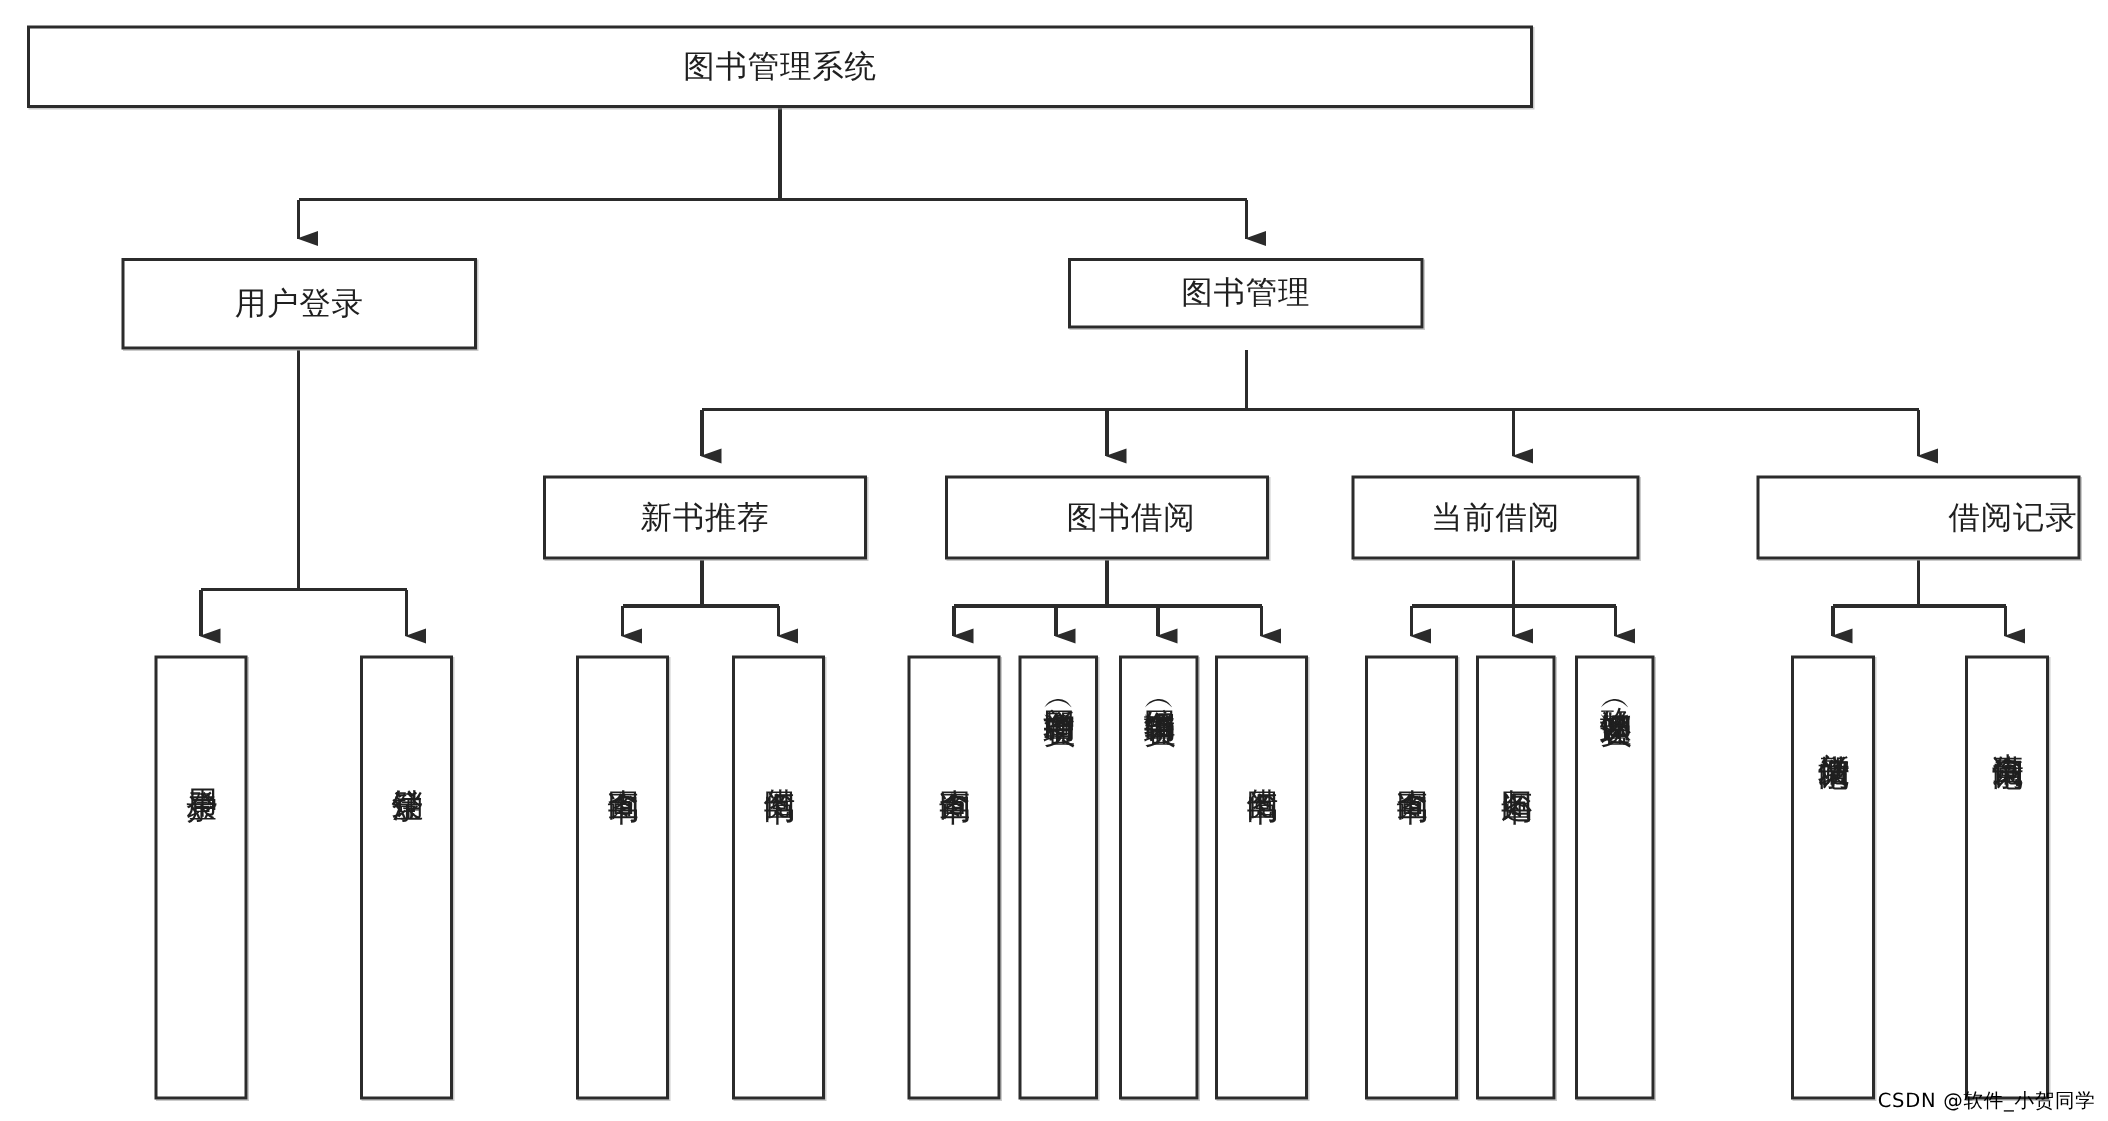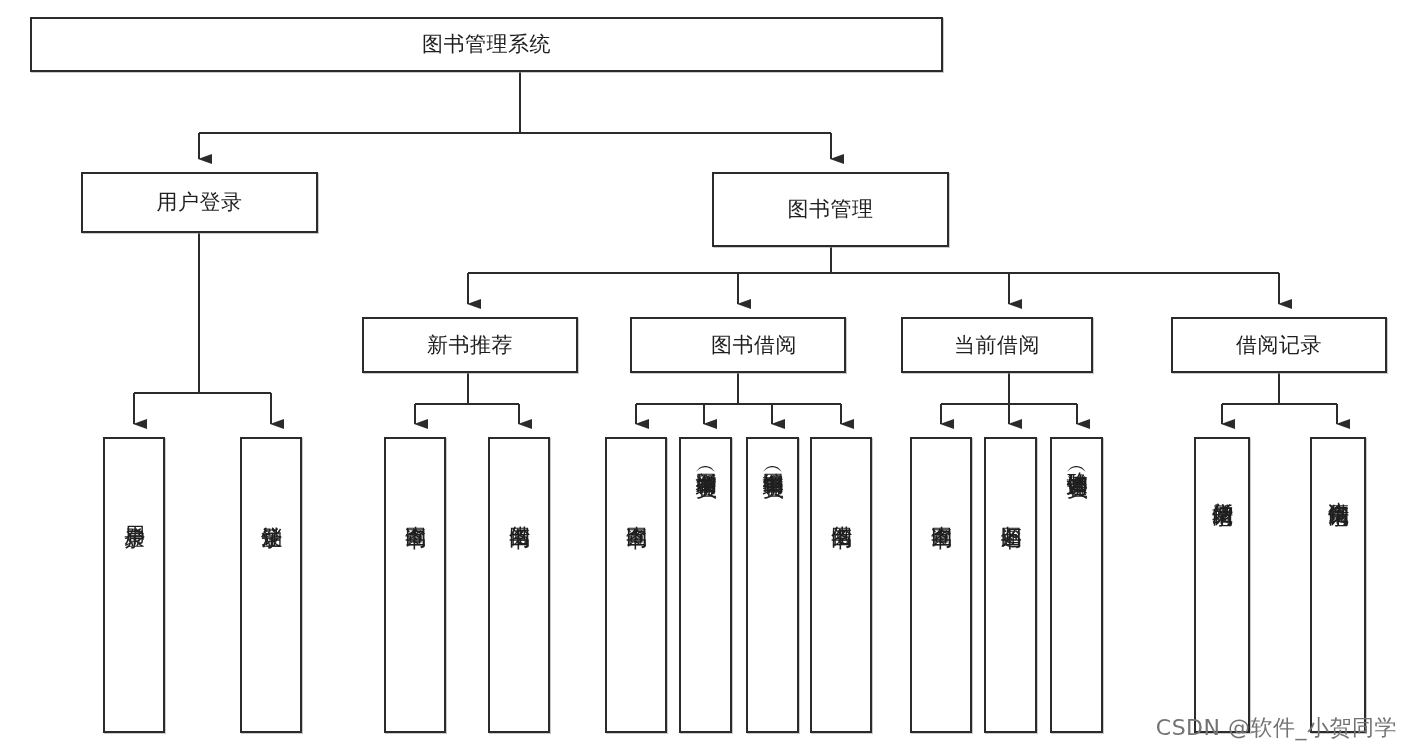--- a/index.html
+++ b/index.html
@@ -66,22 +66,22 @@
   .node.vertical.tall .node-label {
     margin-top: 6px;
   }
   .node.vertical.upper .node-label {
     margin-top: 36px;
   }
   #watermark {
     position: absolute;
     right: 8px;
     bottom: 4px;
-    color: #737373;
-    font-size: 22px;
+    color: #000000;
+    font-size: 13px;
     letter-spacing: 0.5px;
     white-space: nowrap;
     user-select: none;
   }
 </style>
 </head>
 <body>
 
 <div id="diagram-root">
 
@@ -128,41 +128,41 @@
       <path d="M 1009 404 L 1009 424" marker-end="url(#arrow)"></path>
       <path d="M 1077 404 L 1077 424" marker-end="url(#arrow)"></path>
 
       <path d="M 1279 373 L 1279 404"></path>
       <path d="M 1222 404 L 1337 404"></path>
       <path d="M 1222 404 L 1222 424" marker-end="url(#arrow)"></path>
       <path d="M 1337 404 L 1337 424" marker-end="url(#arrow)"></path>
     </g>
   </svg>
 
-  <div class="node horizontal" style="left:18px; top:17px; width:913px; height:55px;margin-left:12px;">
+  <div class="node horizontal" style="left:18px; top:17px; width:1004px; height:55px;">
     <span class="node-label">图书管理系统</span>
   </div>
 
   <div class="node horizontal" style="left:81px; top:172px; width:237px; height:61px;">
     <span class="node-label">用户登录</span>
   </div>
-  <div class="node horizontal" style="left:712px; top:172px; width:237px; height:75px;">
+  <div class="node horizontal" style="left:712px; top:172px; width:237px; height:47px;">
     <span class="node-label">图书管理</span>
   </div>
 
   <div class="node horizontal" style="left:362px; top:317px; width:216px; height:56px;">
     <span class="node-label">新书推荐</span>
   </div>
   <div class="node horizontal" style="left:630px; top:317px; width:216px; height:56px;padding-left:32px;">
     <span class="node-label">图书借阅</span>
   </div>
   <div class="node horizontal" style="left:901px; top:317px; width:192px; height:56px;">
     <span class="node-label">当前借阅</span>
   </div>
-  <div class="node horizontal" style="left:1171px; top:317px; width:216px; height:56px;">
+  <div class="node horizontal" style="left:1171px; top:317px; width:216px; height:56px;justify-content:flex-end;">
     <span class="node-label">借阅记录</span>
   </div>
 
   <div class="node vertical mid" style="left:103px; top:437px; width:62px; height:296px;">
     <span class="node-label">用户登录</span>
   </div>
   <div class="node vertical mid" style="left:240px; top:437px; width:62px; height:296px;">
     <span class="node-label">注销登录</span>
   </div>
 

